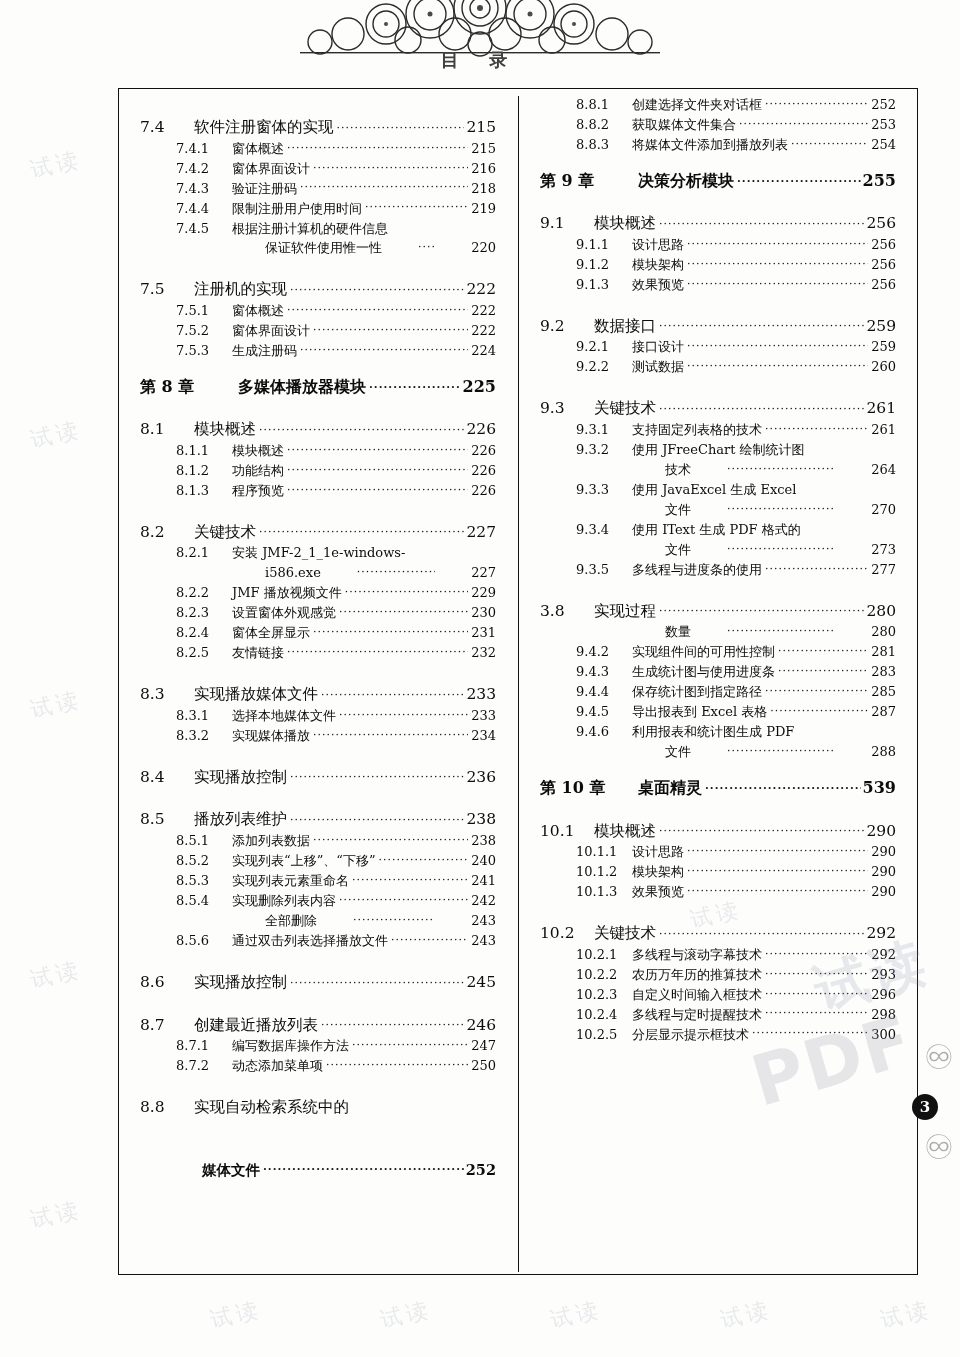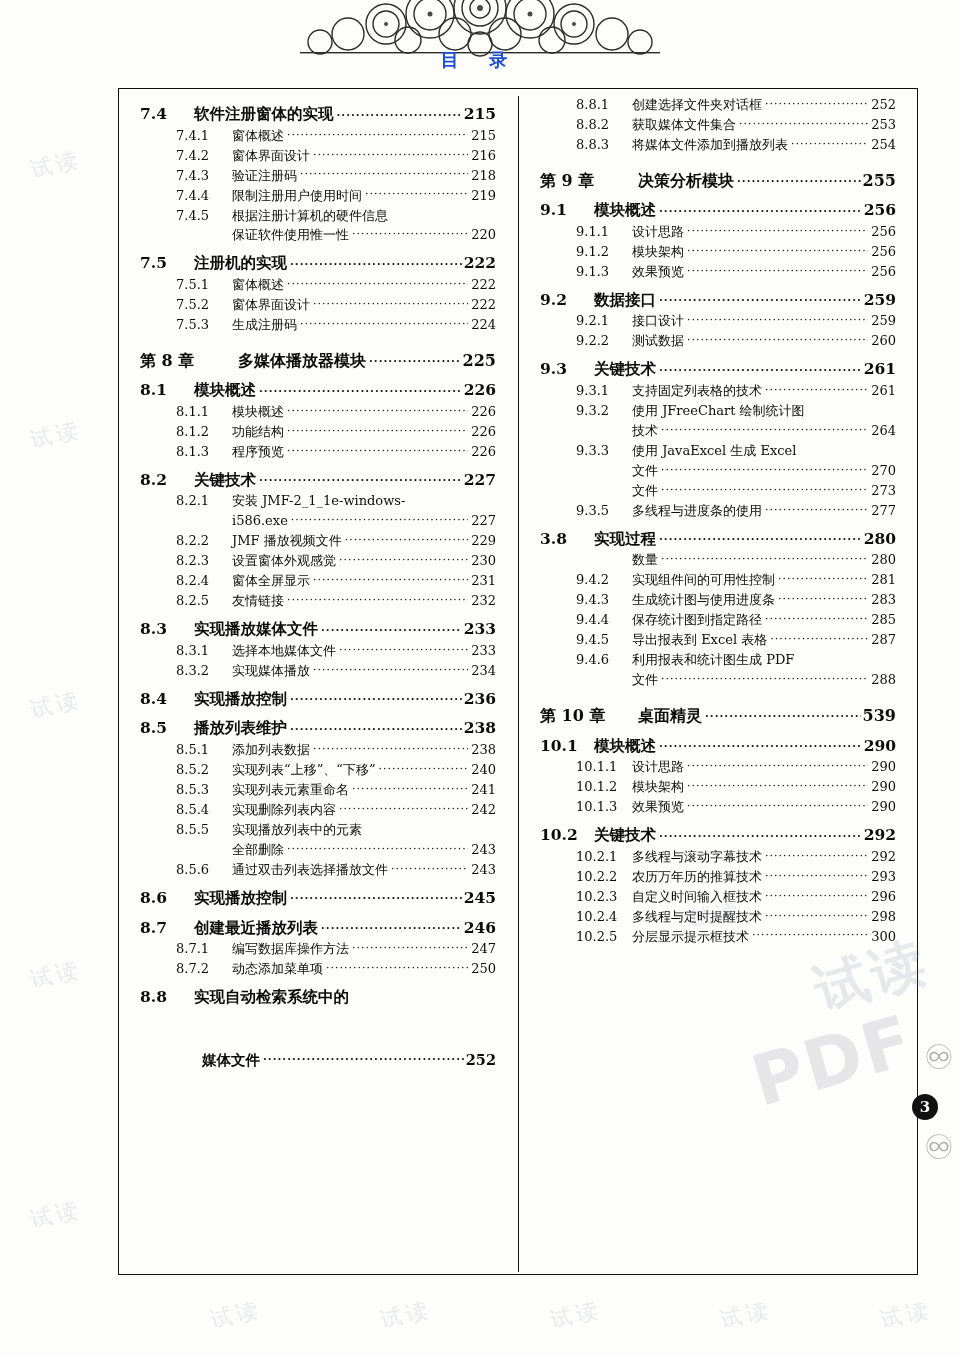--- a/index.html
+++ b/index.html
@@ -62,21 +62,21 @@
   .header-title {
     position: absolute;
     left: 0;
     top: 48px;
     width: 960px;
     text-align: center;
     font-family: "DejaVu Serif", serif;
     font-size: 18px;
     font-weight: bold;
     letter-spacing: 12px;
-    color: #1d4ed8;
+    color: #404040;
   }
   
   .columns {
     position: absolute;
     left: 118px;
     top: 96px;
     width: 800px;
     height: 1176px;
     display: flex;
   }
@@ -119,27 +119,27 @@
     margin: 0 2px 2px 3px;
     font-size: 11px;
   }
   .pg {
     flex: 0 0 auto;
     text-align: right;
     white-space: nowrap;
     min-width: 26px;
   }
   
-  .lv1 { font-size: 15.5px; font-weight: bold; margin-top: 7px; }
+  .lv1 { font-size: 15.5px; font-weight: normal; margin-top: 20px; }
   .lv1 .num { min-width: 46px; }
   .lv1 .title { padding-left: 8px; }
   .lv3 { font-size: 13px; }
   .lv3 .num { min-width: 46px; padding-left: 36px; }
   .lv3 .title { padding-left: 10px; }
-  .cont { font-size: 13px; }
+  .cont { font-size: 13px; gap: 33px; }
   .cont .num { min-width: 0; padding-left: 92px; }
   .cont .title { padding-left: 0; }
   .cont-lv2 { font-size: 14.5px; font-weight: bold; margin-top: 40px; }
   .cont-lv2 .num { min-width: 0; padding-left: 62px; }
   .cont-lv2 .title { padding-left: 0; }
   .no-leader .leader { visibility: hidden; }
   .chapter { font-size: 16px; font-weight: bold; margin-top: 14px; margin-bottom: 6px; }
   .chapter .num { min-width: 88px; }
   .chapter .title { padding-left: 10px; }
   
@@ -450,26 +450,20 @@
           <span class="title">实现列表元素重命名</span>
           <span class="leader">················································································</span>
           <span class="pg">241</span>
         </div>
         <div class="entry lv3">
           <span class="num">8.5.4</span>
           <span class="title">实现删除列表内容</span>
           <span class="leader">················································································</span>
           <span class="pg">242</span>
         </div>
-        <div class="entry lv3 no-leader">
-          <span class="num">8.5.5</span>
-          <span class="title">实现播放列表中的元素</span>
-          <span class="leader">················································································</span>
-          <span class="pg"></span>
-        </div>
         <div class="entry cont">
           <span class="num"></span>
           <span class="title">全部删除</span>
           <span class="leader">················································································</span>
           <span class="pg">243</span>
         </div>
         <div class="entry lv3">
           <span class="num">8.5.6</span>
           <span class="title">通过双击列表选择播放文件</span>
           <span class="leader">················································································</span>
@@ -607,20 +601,26 @@
           <span class="num">9.3.3</span>
           <span class="title">使用 JavaExcel 生成 Excel</span>
           <span class="leader">················································································</span>
           <span class="pg"></span>
         </div>
         <div class="entry cont">
           <span class="num"></span>
           <span class="title">文件</span>
           <span class="leader">················································································</span>
           <span class="pg">270</span>
+        </div>
+        <div class="entry lv3 no-leader">
+          <span class="num">9.3.4</span>
+          <span class="title">使用 IText 生成 PDF 格式的</span>
+          <span class="leader">················································································</span>
+          <span class="pg"></span>
         </div>
         <div class="entry cont">
           <span class="num"></span>
           <span class="title">文件</span>
           <span class="leader">················································································</span>
           <span class="pg">273</span>
         </div>
         <div class="entry lv3">
           <span class="num">9.3.5</span>
           <span class="title">多线程与进度条的使用</span>

